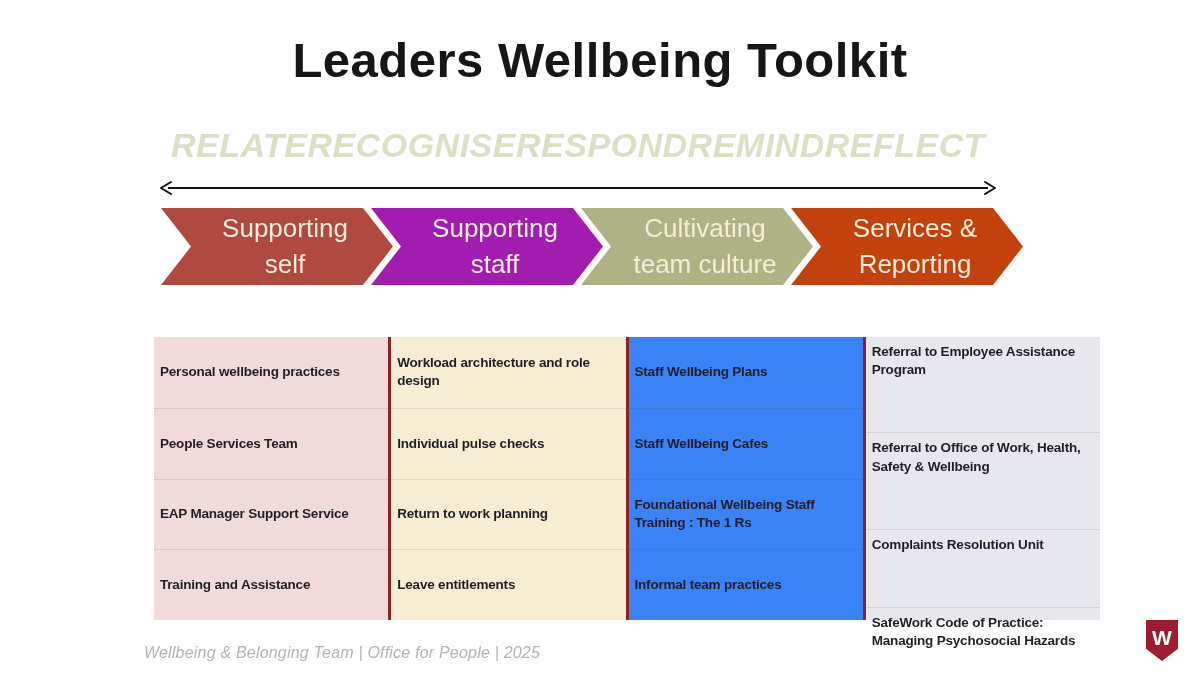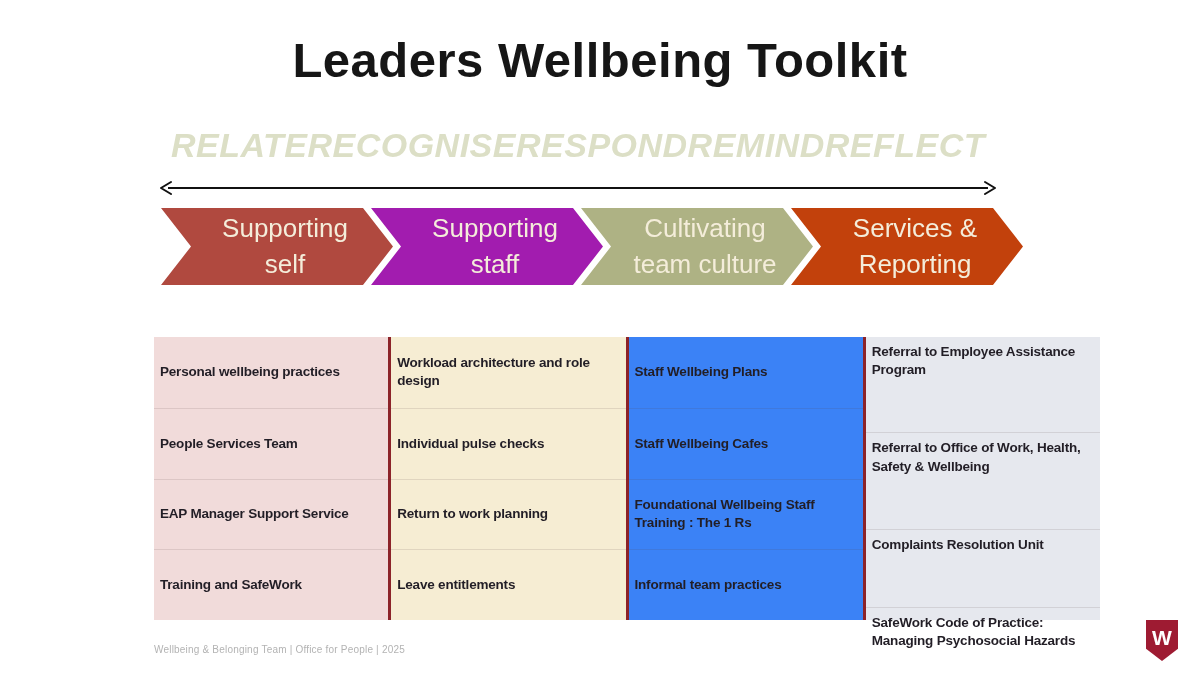--- a/index.html
+++ b/index.html
@@ -42,22 +42,22 @@
   .col-culture{background:#3b82f6;}
   .col-services{background:#e6e8ee;gap:47px;}
   .cell{
     display:flex;align-items:center;
     padding:6px 10px 6px 6px;
     font-weight:700;font-size:13.5px;letter-spacing:-0.2px;
     color:#221e26;line-height:1.35;
   }
   .cell + .cell{border-top:1px solid rgba(90,70,70,0.14);}
   .footer{
-    position:absolute;left:154px;top:644px;
-    font-size:10px;color:#b3b3b3;letter-spacing:0.2px;
+    position:absolute;left:144px;top:644px;
+    font-size:16px;font-style:italic;color:#b3b3b3;letter-spacing:0.2px;
   }
   .logo{
     position:absolute;left:1146px;top:620px;width:32px;height:41px;
     background:#9e1b32;
     clip-path:polygon(0 0,100% 0,100% 70%,50% 100%,0 70%);
     display:flex;align-items:center;justify-content:center;padding-bottom:7px;
     box-sizing:border-box;
   }
   .logo span{color:#ffffff;font-weight:800;font-size:21px;line-height:1;}
 </style>
@@ -97,21 +97,21 @@
     <div class="chev chev-services">
       <span>Services &amp; Reporting</span>
     </div>
   </div>
 
   <div class="matrix">
     <div class="col col-self">
       <div class="cell">Personal wellbeing practices</div>
       <div class="cell">People Services Team</div>
       <div class="cell">EAP Manager Support Service</div>
-      <div class="cell">Training and SafeWork</div>
+      <div class="cell">Training and Assistance</div>
     </div>
     <div class="col col-staff">
       <div class="cell">Workload architecture and role design</div>
       <div class="cell">Individual pulse checks</div>
       <div class="cell">Return to work planning</div>
       <div class="cell">Leave entitlements</div>
     </div>
     <div class="col col-culture">
       <div class="cell">Staff Wellbeing Plans</div>
       <div class="cell">Staff Wellbeing Cafes</div>

